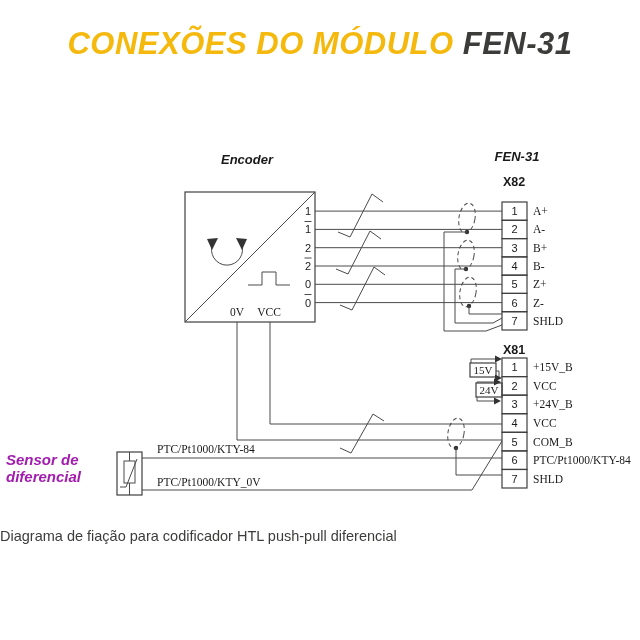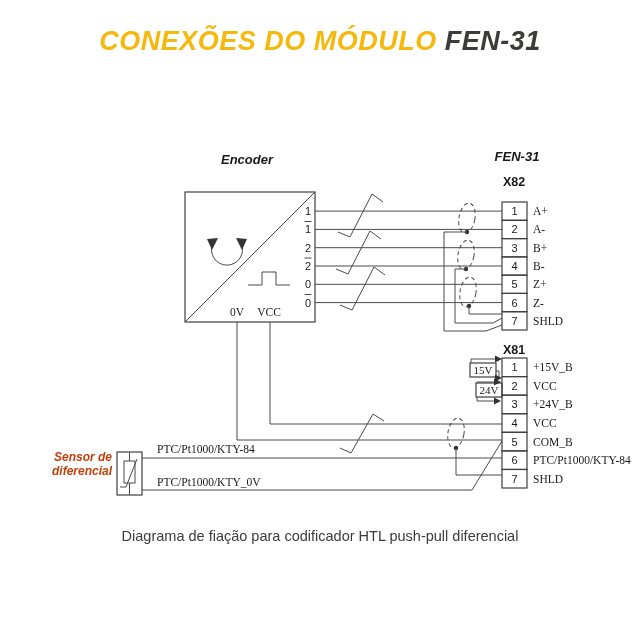--- a/index.html
+++ b/index.html
@@ -1,25 +1,25 @@
 <!DOCTYPE html>
 <html><head>
 <meta charset="utf-8">
 <style>
   html,body{margin:0;padding:0;background:#fff;}
   .stage{position:relative;width:640px;height:640px;background:#ffffff;overflow:hidden;
          font-family:"Liberation Sans",sans-serif;}
   .title{position:absolute;top:26px;left:0;width:640px;text-align:center;
          font-family:"Liberation Sans",sans-serif;font-weight:bold;font-style:italic;
-         font-size:27px;letter-spacing:.5px;white-space:nowrap;}
+         font-size:31px;letter-spacing:.5px;white-space:nowrap;}
   .title .accent{color:#F5B80C;}
   .title .model{color:#3C3C3B;}
-  .sensor-label{position:absolute;left:6px;top:451px;width:106px;text-align:right;
-         font-weight:bold;font-style:italic;font-size:12px;line-height:1.16;color:#c2410c;}
-  .caption{position:absolute;top:528px;left:0;width:640px;text-align:center;
+  .sensor-label{position:absolute;left:6px;top:451px;width:106px;text-align:left;
+         font-weight:bold;font-style:italic;font-size:15px;line-height:1.16;color:#a21caf;}
+  .caption{position:absolute;top:528px;left:0;width:640px;text-align:left;
          font-size:14.5px;color:#3C3C3B;}
   svg{position:absolute;left:0;top:0;}
   svg text{fill:#1a1a1a;}
   .serif{font-family:"Liberation Serif",serif;font-size:11.5px;}
   .num{font-family:"Liberation Sans",sans-serif;font-size:11px;}
   .hdr-bi{font-family:"Liberation Sans",sans-serif;font-weight:bold;font-style:italic;font-size:13px;}
   .hdr-b{font-family:"Liberation Sans",sans-serif;font-weight:bold;font-size:12.5px;}
   .wire{stroke:#4a4a4a;stroke-width:1;fill:none;}
   .box{stroke:#3f3f3f;stroke-width:1.2;fill:none;}
   .thin{stroke:#4a4a4a;stroke-width:1;fill:none;}

